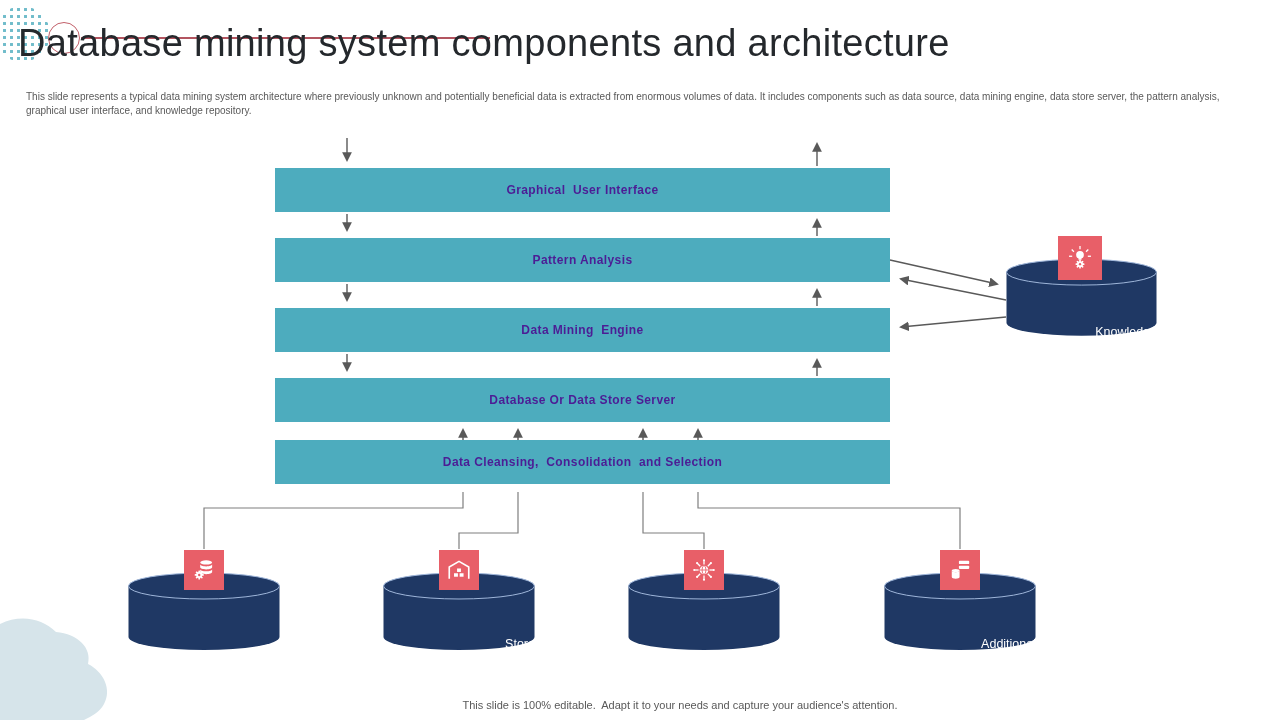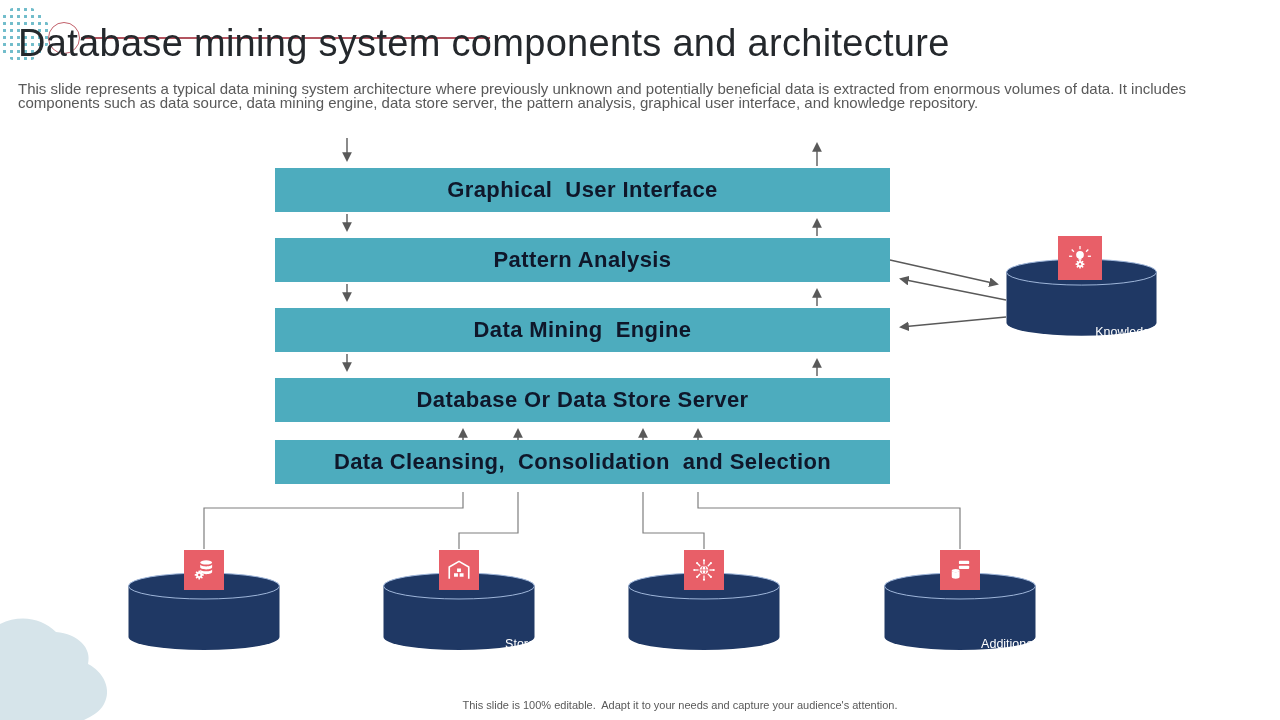--- a/index.html
+++ b/index.html
@@ -11,26 +11,26 @@
     background-image:radial-gradient(circle, rgba(77,172,190,.8) 1.4px, rgba(77,172,190,0) 1.8px);
     background-size:7px 7px; }
   .deco-circle { position:absolute; left:48px; top:22px; width:30px; height:30px;
     border:1.5px solid var(--accent_circle,#c2606a); border-radius:50%; background:#fff; }
   .deco-line { position:absolute; left:81px; top:37px; width:409px; height:1.5px;
     background:var(--accent_line,#b35560); }
   .blob { position:absolute; left:0; top:612px; }
 
   .title { position:absolute; left:18px; top:22px; margin:0; font-size:38px; font-weight:400;
     color:var(--title,#24282c); letter-spacing:.3px; white-space:nowrap; }
-  .desc { position:absolute; left:14px; top:78px; width:1218px; margin:4px;
-    font-size:15px; line-height:13.5px; color:var(--text_muted,#595959); }
+  .desc { position:absolute; left:14px; top:78px; width:1218px; margin:12px;
+    font-size:10px; line-height:13.5px; color:var(--text_muted,#595959); }
 
   .bar { position:absolute; left:275px; width:615px; height:44px; background:var(--bar,#4dacbe);
     display:flex; align-items:center; justify-content:center; }
-  .bar-label { color:#0f172a; font-weight:700; font-size:22px; letter-spacing:.4px; white-space:pre; }
+  .bar-label { color:#4c1d95; font-weight:700; font-size:12px; letter-spacing:.4px; white-space:pre; }
 
   .wires { position:absolute; left:0; top:0; width:1280px; height:720px; pointer-events:none; }
 
   .cyl-svg { position:absolute; }
   #cyl-shape path { fill:var(--cylinder,#1f3864); }
   #cyl-shape ellipse { fill:var(--cylinder,#1f3864); stroke:#9fb6da; stroke-width:1; }
   .cyl-label { position:absolute; color:#fff; font-size:12.5px; line-height:16px;
     text-align:right; white-space:pre; }
 
   .chip { position:absolute; width:40px; height:40px; background:var(--icon_bg,#e85f68);

